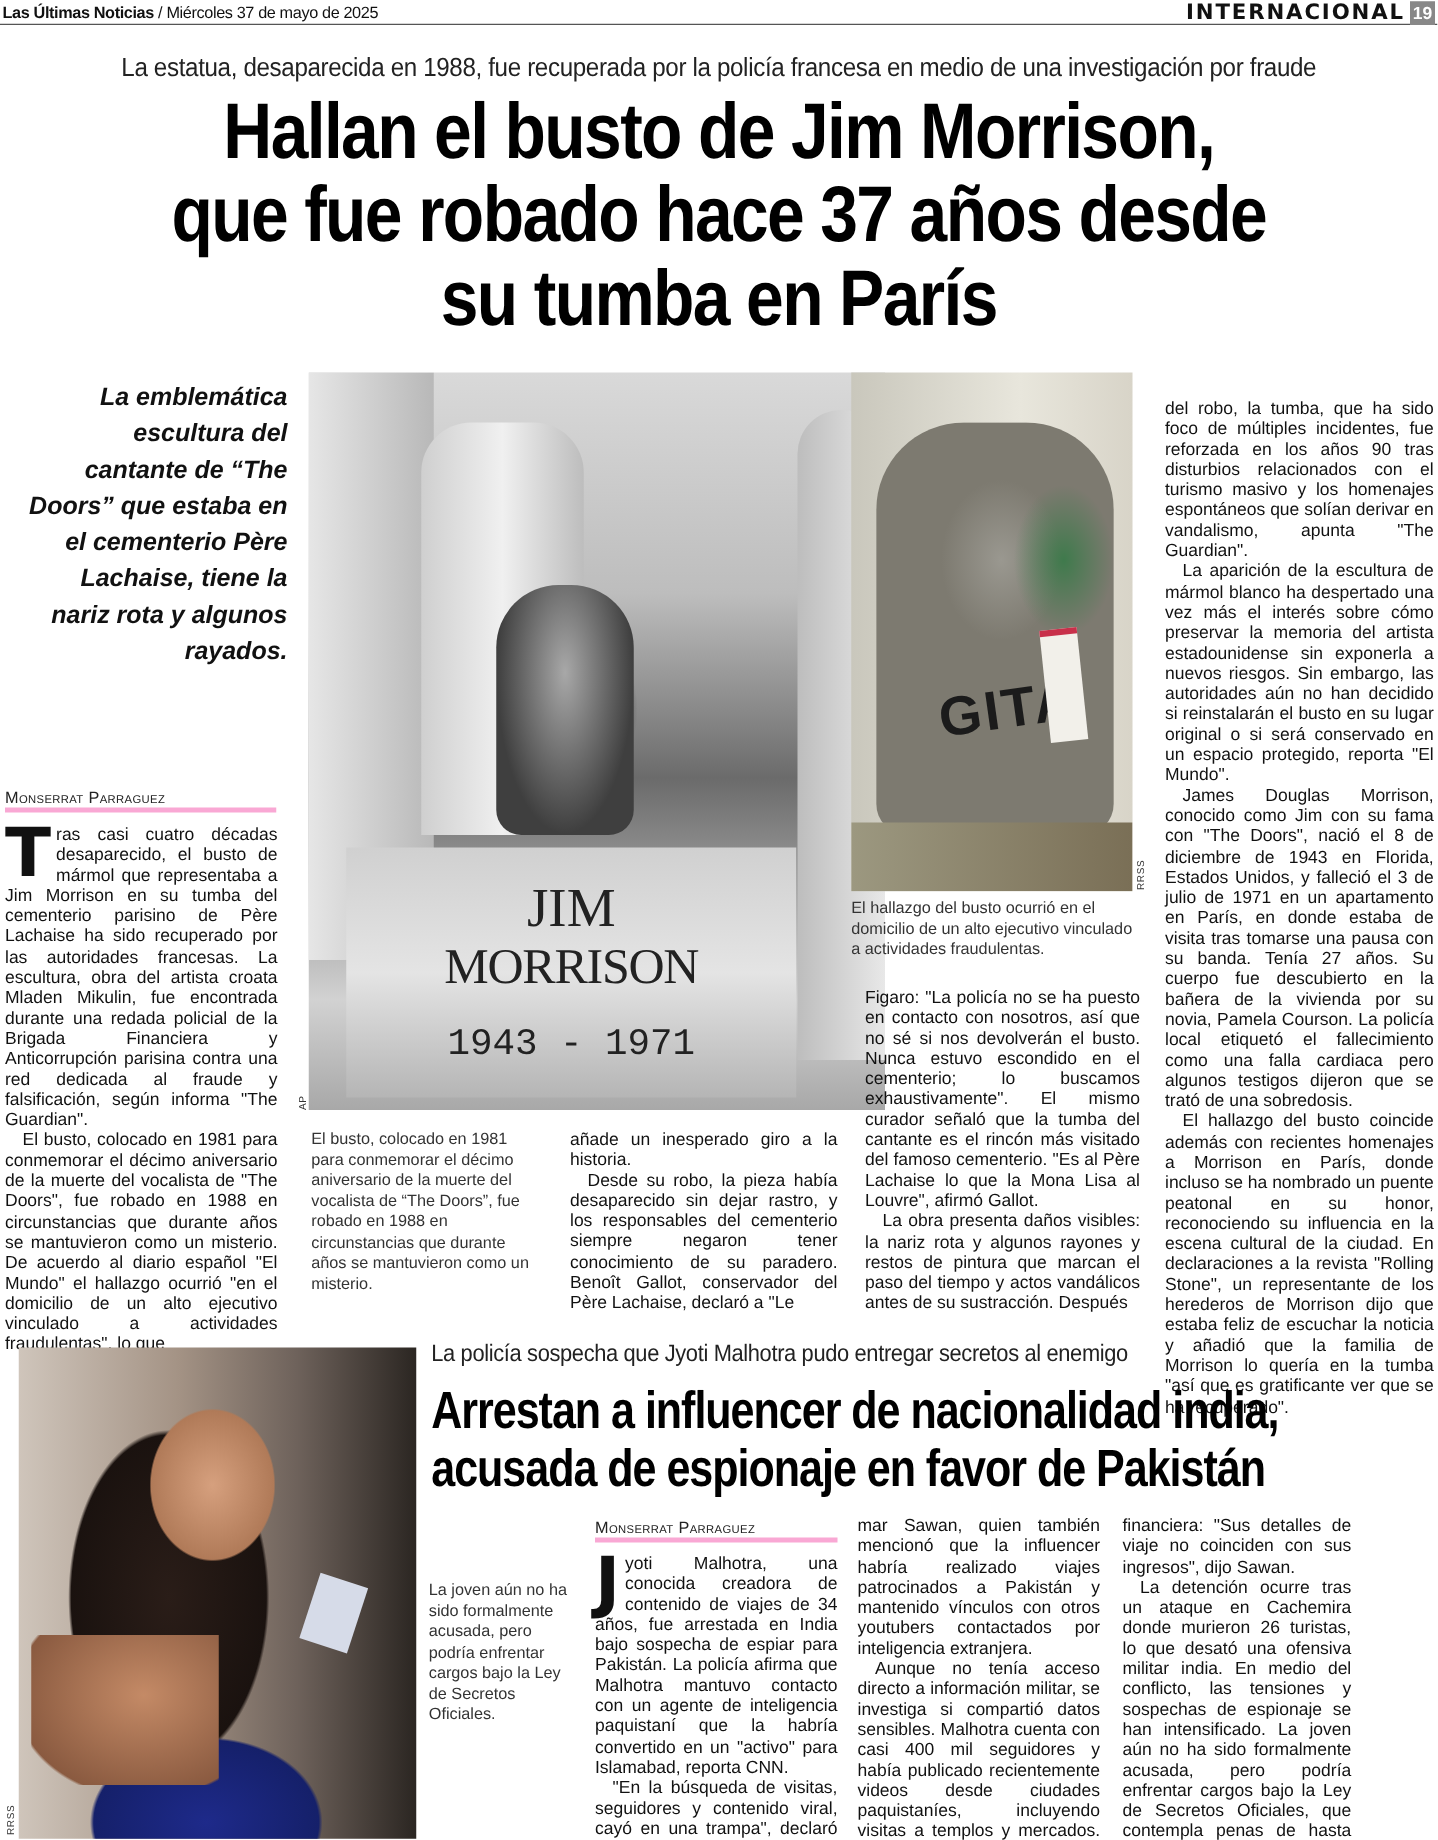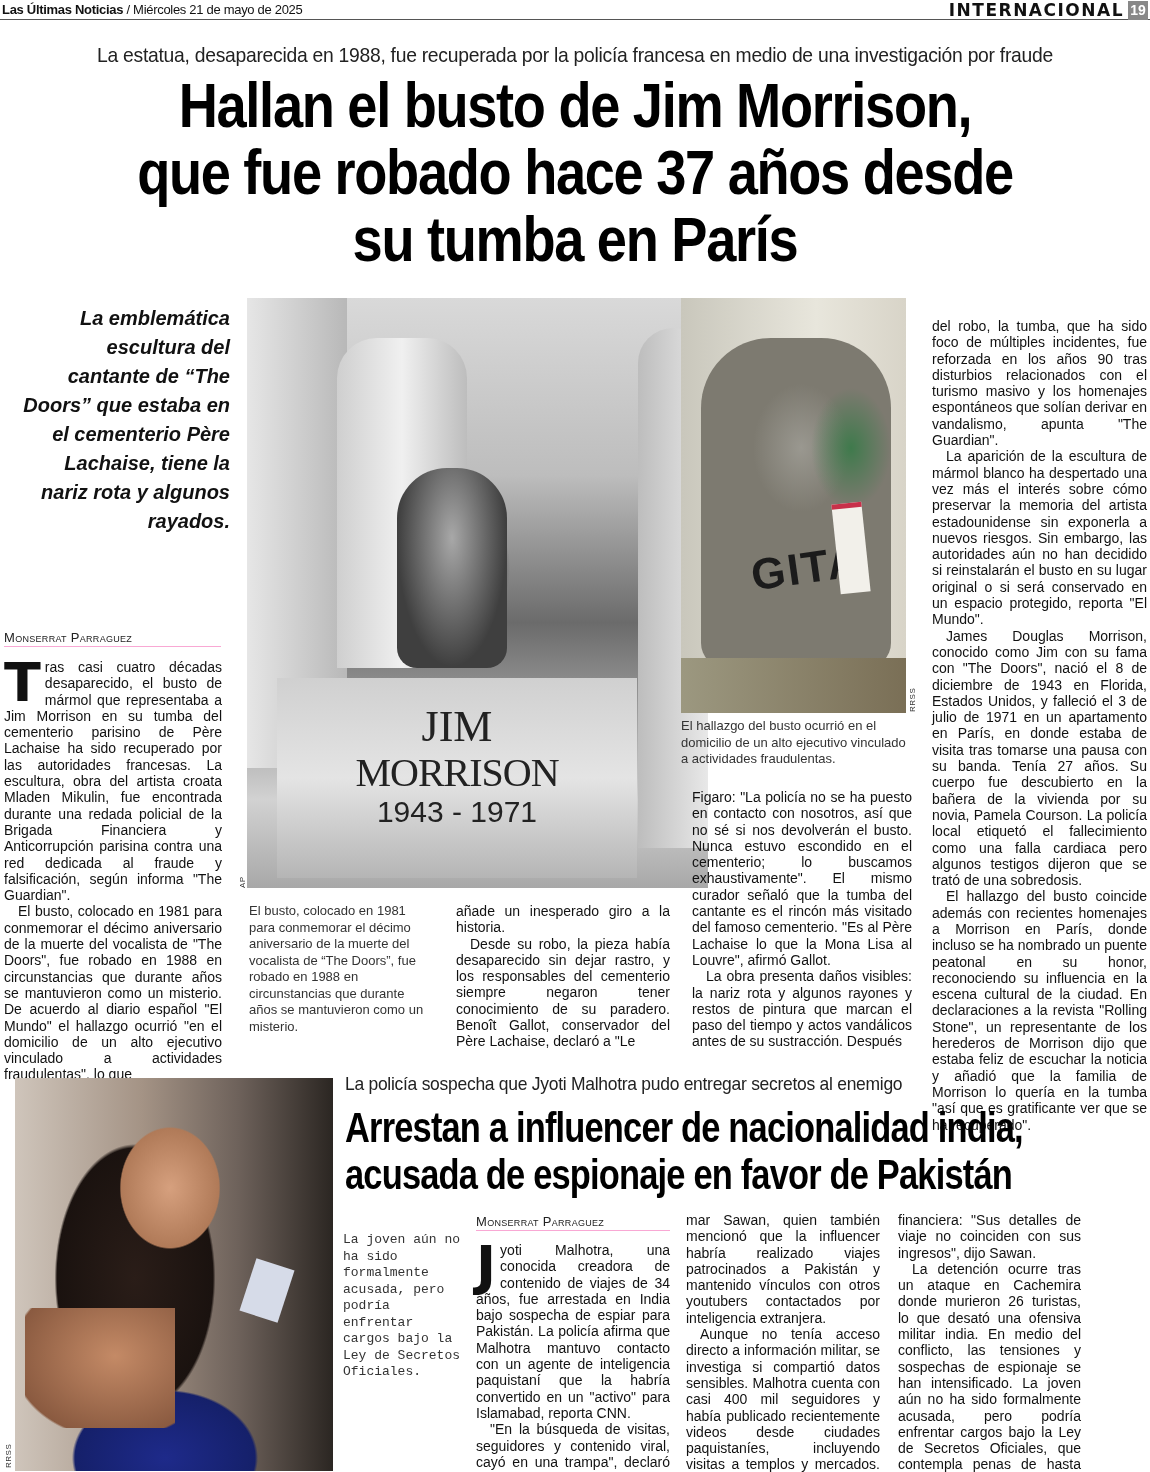--- a/index.html
+++ b/index.html
@@ -24,39 +24,39 @@
       linear-gradient(180deg, #d9d9d9 0%, #bdbdbd 30%, #6b6b6b 55%, #9c9c9c 70%, #d2d2d2 85%, #a8a8a8 100%);
   }
   .grave-pillar { position: absolute; left: 90px; top: 40px; width: 130px; height: 330px; background: linear-gradient(90deg,#cfcfcf,#f0f0f0,#bdbdbd); border-radius: 40px 40px 0 0; }
   .grave-building-l { position: absolute; left: 0; top: 0; width: 100px; height: 470px; background: linear-gradient(90deg,#e6e6e6,#b8b8b8); }
   .grave-building-r { position: absolute; right: 0; top: 30px; width: 70px; height: 520px; background: linear-gradient(90deg,#bdbdbd,#e8e8e8); border-radius: 35px 35px 0 0; }
   .grave-bust { position: absolute; left: 150px; top: 170px; width: 110px; height: 200px; background: radial-gradient(ellipse at 50% 35%, #a8a8a8, #3f3f3f 70%); border-radius: 50px 50px 20px 20px; }
   .grave-block { position: absolute; left: 30px; top: 380px; width: 360px; height: 200px; background: linear-gradient(180deg,#d0d0d0,#e4e4e4 50%,#b5b5b5); }
   .grave-text { position: absolute; left: 80px; top: 405px; width: 260px; text-align: center; font-family: "Liberation Serif", serif; color: #222; }
   .grave-text .l1 { font-size: 44px; line-height: 48px; }
   .grave-text .l2 { font-size: 40px; line-height: 44px; letter-spacing: -1px; }
-  .grave-text .l3 { font-size: 30px; line-height: 34px; font-family: Liberation Sans, sans-serif; }
+  .grave-text .l3 { font-size: 30px; line-height: 34px; font-family: Liberation Mono, monospace; margin-top: 24px; }
 
   .photo-bust { left: 681px; top: 298px; width: 225px; height: 415px; background: linear-gradient(90deg,#c9c7bc 0%,#e8e6dc 60%,#d8d4c8 100%); }
   .bust-shape { position: absolute; left: 20px; top: 40px; width: 190px; height: 330px; background:
       radial-gradient(ellipse 40px 60px at 150px 110px, #3f7a4c 0%, transparent 100%),
       radial-gradient(ellipse 60px 80px at 100px 110px, #9a9890 0%, #7d7a70 80%),
       linear-gradient(180deg,#8e8b82,#b0ada2 60%,#8d8a80); border-radius: 70px 70px 25px 25px; }
   .bust-tag { position: absolute; left: 155px; top: 205px; width: 30px; height: 90px; background: #f2f0ea; transform: rotate(-6deg); border-top: 5px solid #c8304a; }
   .bust-base { position: absolute; left: 0; bottom: 0; width: 225px; height: 55px; background: linear-gradient(90deg,#9c9880,#7a6f56); }
   .bust-gita { position: absolute; left: 70px; top: 245px; font-weight: bold; font-size: 44px; color: #1b1b1b; transform: rotate(-8deg); letter-spacing: 2px; }
 
   .credit { position: absolute; font-size: 8px; color: #333; transform: rotate(-90deg); transform-origin: left top; letter-spacing: 0.5px; }
 
   .caption { position: absolute; font-size: 13px; line-height: 16.5px; color: #333; font-stretch: condensed; }
   .caption-grave { left: 249px; top: 903px; width: 185px; }
   .caption-bust { left: 681px; top: 718px; width: 230px; }
-  .caption-india { left: 343px; top: 1232px; width: 120px; font-family: Liberation Mono, monospace; }
+  .caption-india { left: 343px; top: 1264px; width: 120px; }
 
-  .byline { position: absolute; font-size: 11px; font-variant: small-caps; font-weight: normal; letter-spacing: 0.3px; color: #222; border-bottom: 1px solid #f9a8d4; padding-bottom: 1px; }
+  .byline { position: absolute; font-size: 11px; font-variant: small-caps; font-weight: normal; letter-spacing: 0.3px; color: #222; border-bottom: 4px solid #f9a8d4; padding-bottom: 1px; }
   .byline span { font-size: 13px; }
   .byline-1 { left: 4px; top: 630px; width: 217px; }
   .byline-2 { left: 476px; top: 1214px; width: 194px; }
 
   .col { position: absolute; font-size: 14px; line-height: 16.3px; text-align: justify; color: #111; hyphens: manual; }
   .col p { text-indent: 14px; }
   .col p.first { text-indent: 0; }
   .dropcap { float: left; font-family: "DejaVu Sans", sans-serif; font-weight: bold; font-size: 54px; line-height: 44px; margin: 2px 4px 0 0; color: #111; }
   .col-a { left: 4px; top: 659px; width: 218px; }
   .col-b { left: 456px; top: 903px; width: 214px; }
@@ -76,21 +76,21 @@
 
   .col-e { left: 476px; top: 1242px; width: 194px; }
   .col-f { left: 686px; top: 1212px; width: 194px; }
   .col-g { left: 898px; top: 1212px; width: 183px; }
 </style>
 </head>
 <body>
 
 <header class="masthead">
   <div class="mast-left">
-    <span class="paper">Las Últimas Noticias</span><span> / </span><span>Miércoles 21 de mayo de 2025</span>
+    <span class="paper">Las Últimas Noticias</span><span> / </span><span>Miércoles 37 de mayo de 2025</span>
   </div>
   <div class="mast-right">
     <span class="section-name">INTERNACIONAL</span>
     <span class="page-num">19</span>
   </div>
 </header>
 
 <div class="kicker1">La estatua, desaparecida en 1988, fue recuperada por la policía francesa en medio de una investigación por fraude</div>
 <h1 class="headline1">
   <div>Hallan el busto de Jim Morrison,</div>

